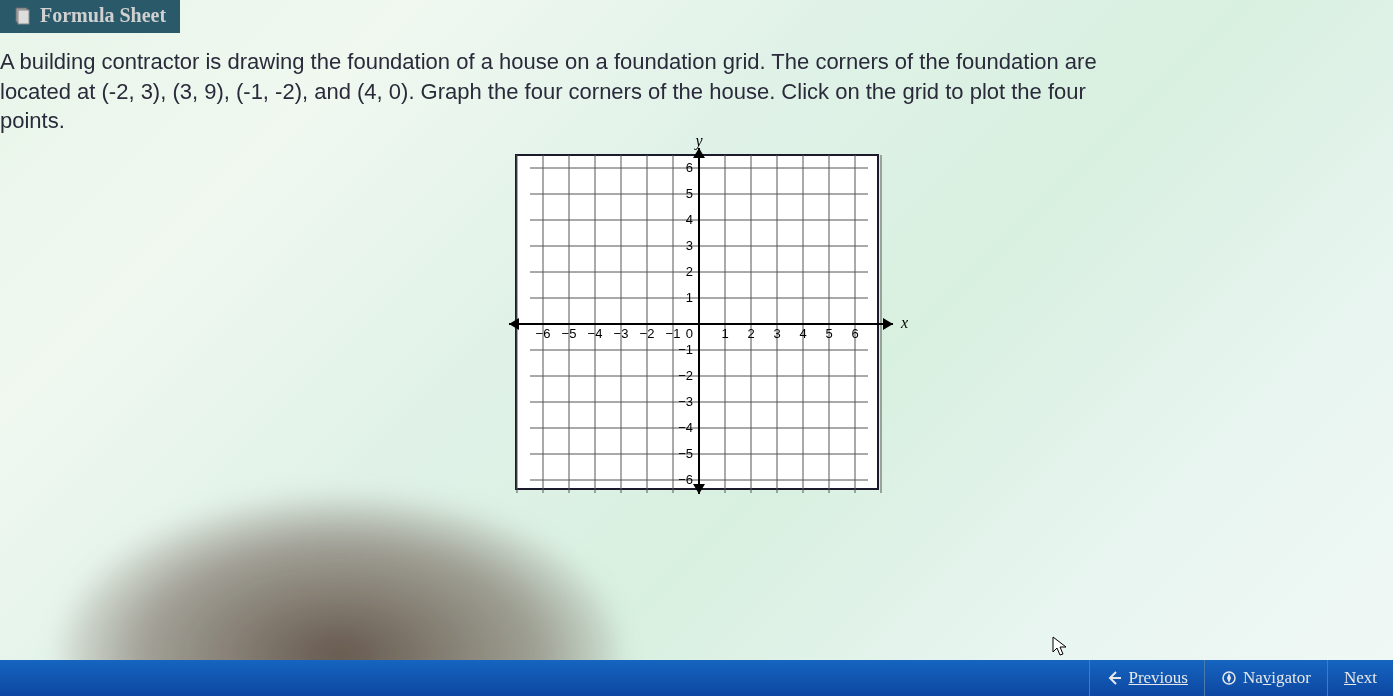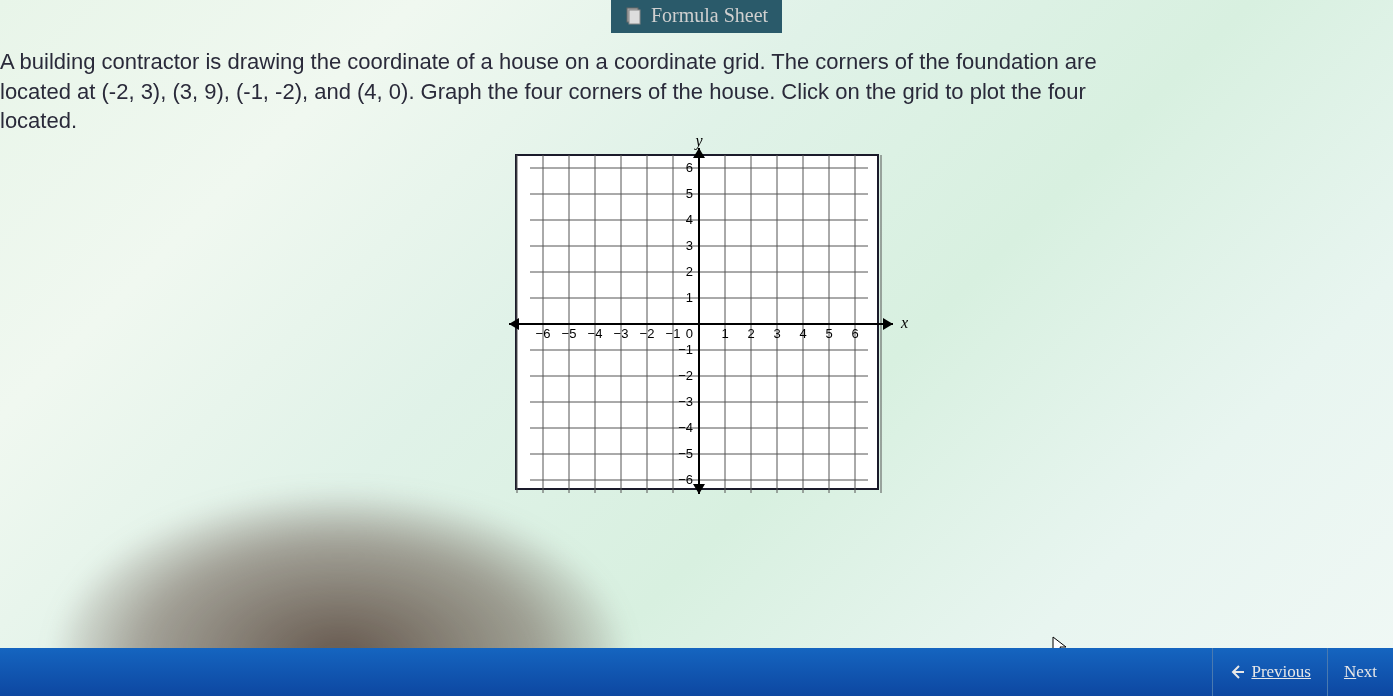--- a/index.html
+++ b/index.html
@@ -2,41 +2,41 @@
 <html><head>
 <meta charset="utf-8">
 <style>
 * { margin:0; padding:0; box-sizing:border-box; }
 body {
   width:1393px; height:696px;
   font-family: Verdana, Arial, sans-serif;
   background: linear-gradient(135deg, #e8f5e9 0%, #f0f8f0 20%, #e0f2e8 40%, #d8f0e0 60%, #e8f5f0 80%, #f0f8f5 100%);
   position:relative; overflow:hidden;
 }
-.top-bar { display:flex; justify-content:center; }
+.top-bar { display:flex; justify-content:space-between;font-weight:bold; }
 .tab-btn {
   background:#2a5a6a; color:#d0d0d0; font-family:Georgia,serif;
   font-size:20px; padding:4px 14px 6px 14px; display:flex; align-items:center; gap:8px;
 }
 .tab-btn .icon { width:18px; height:18px; }
 .question {
   padding:14px 8px 10px 0; font-size:22px; color:#2a2a3a; font-family:Verdana,sans-serif;
   line-height:1.35;
 }
 .grid-wrap { display:flex; justify-content:center; margin-top:8px; }
 .coord-grid {
   position:relative; width:364px; height:336px; border:2px solid #1a1a2a;
   background:#fff;
 }
 .gridlines line { stroke:#555; stroke-width:1; }
 .axis line { stroke:#000; stroke-width:2; }
 .tick-label { font-size:13px; fill:#000; font-family:Arial; }
 .axis-label { font-size:16px; fill:#000; font-style:italic; font-family:'Times New Roman',serif; }
 .bottom-bar {
-  position:absolute; bottom:0; left:0; right:0; height:48px;
+  position:absolute; bottom:0; left:0; right:0; height:36px;
   background:linear-gradient(#1565c0,#0d47a1);
   display:flex; justify-content:flex-end; align-items:stretch;
 }
 .bb-btn {
   color:#e8e8e8; font-family:Verdana; font-size:17px;
   padding:0 16px; display:flex; align-items:center; gap:6px;
   border-left:1px solid #4a7ab0; cursor:pointer;
 }
 .bb-btn .u { text-decoration:underline; }
 .bb-btn svg { width:16px; height:16px; }
@@ -58,23 +58,23 @@
       <svg viewBox="0 0 18 18">
           <rect x="2" y="1" width="11" height="14" fill="#aaa" stroke="#666"></rect>
           <rect x="4" y="3" width="11" height="14" fill="#ddd" stroke="#888"></rect>
         </svg>
     </span>
     <span>Formula Sheet</span>
   </div>
 </div>
 
 <div class="question">
-  <div>A building contractor is drawing the coordinate of a house on a coordinate grid. The corners of the foundation are</div>
+  <div>A building contractor is drawing the foundation of a house on a foundation grid. The corners of the foundation are</div>
   <div>located at (-2, 3), (3, 9), (-1, -2), and (4, 0). Graph the four corners of the house. Click on the grid to plot the four</div>
-  <div>located.</div>
+  <div>points.</div>
 </div>
 
 <div class="grid-wrap">
   <div class="coord-grid">
     <svg width="420" height="380" viewBox="0 0 420 380" style="position:absolute;left:-28px;top:-22px">
 
       <g class="gridlines">
           <line x1="28" x2="28" y1="359" y2="21"></line>
           <line x1="54" x2="54" y1="359" y2="21"></line>
           <line x1="80" x2="80" y1="359" y2="21"></line>
@@ -154,15 +154,22 @@
 </svg>
 
 <div class="bottom-bar">
   <div class="bb-btn">
     <svg viewBox="0 0 16 16">
         <path d="M10 2 L4 8 L10 14 M4 8 H15" stroke="#e8e8e8" stroke-width="2" fill="none"></path>
       </svg>
     <span><span class="u">Previous</span></span>
   </div>
   <div class="bb-btn">
+    <svg viewBox="0 0 16 16">
+        <circle cx="8" cy="8" r="6" stroke="#e8e8e8" stroke-width="1.5" fill="none"></circle>
+        <path d="M8 3 L10 8 L8 13 L6 8 Z" fill="#e8e8e8"></path>
+      </svg>
+    <span>Na<span class="u">v</span>igator</span>
+  </div>
+  <div class="bb-btn">
     <span><span class="u">N</span>ext</span>
   </div>
 </div>
 
 </body></html>

